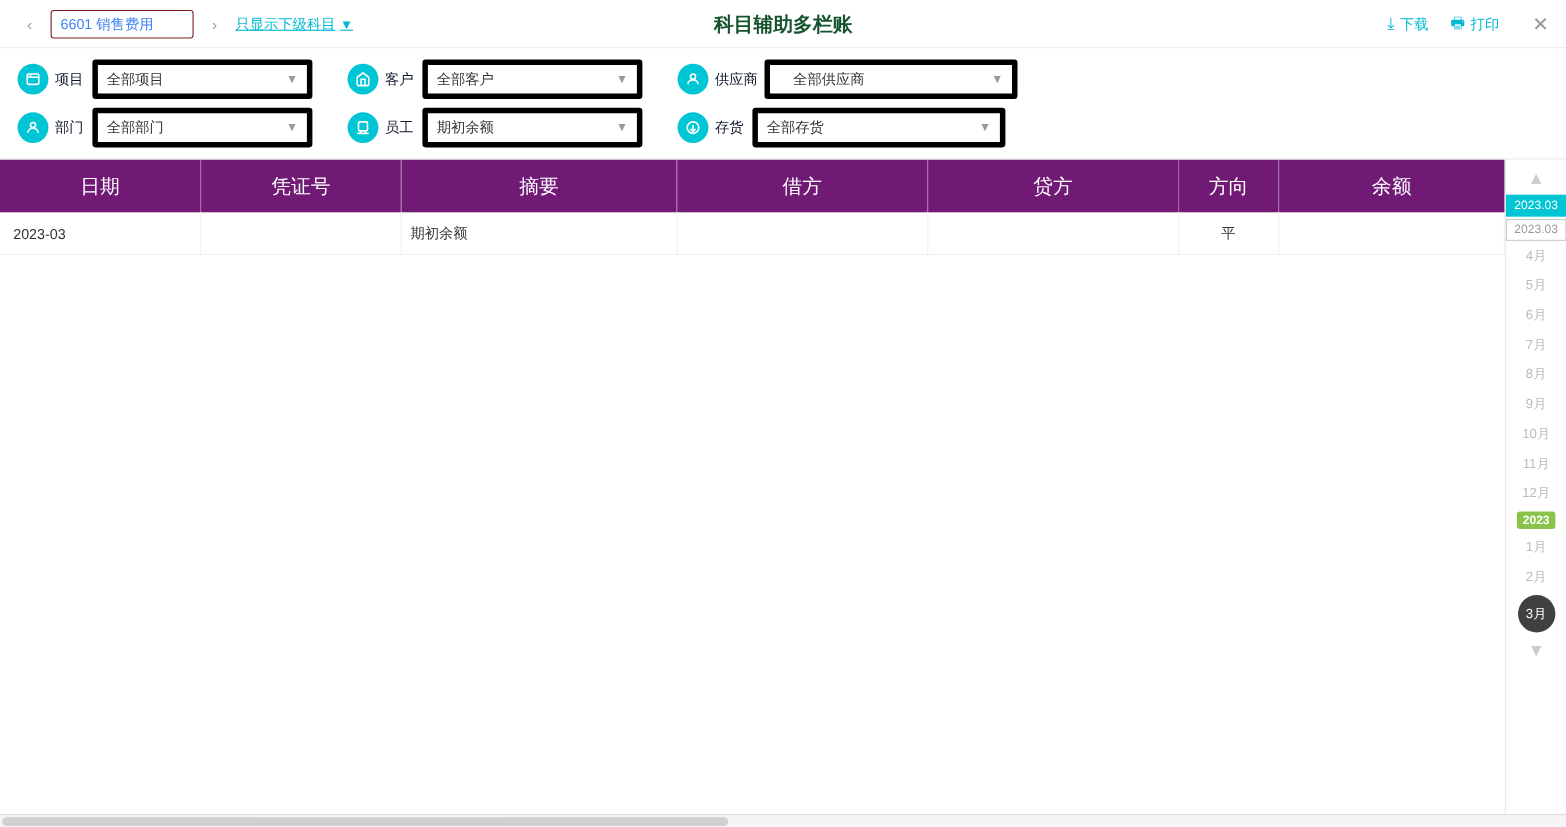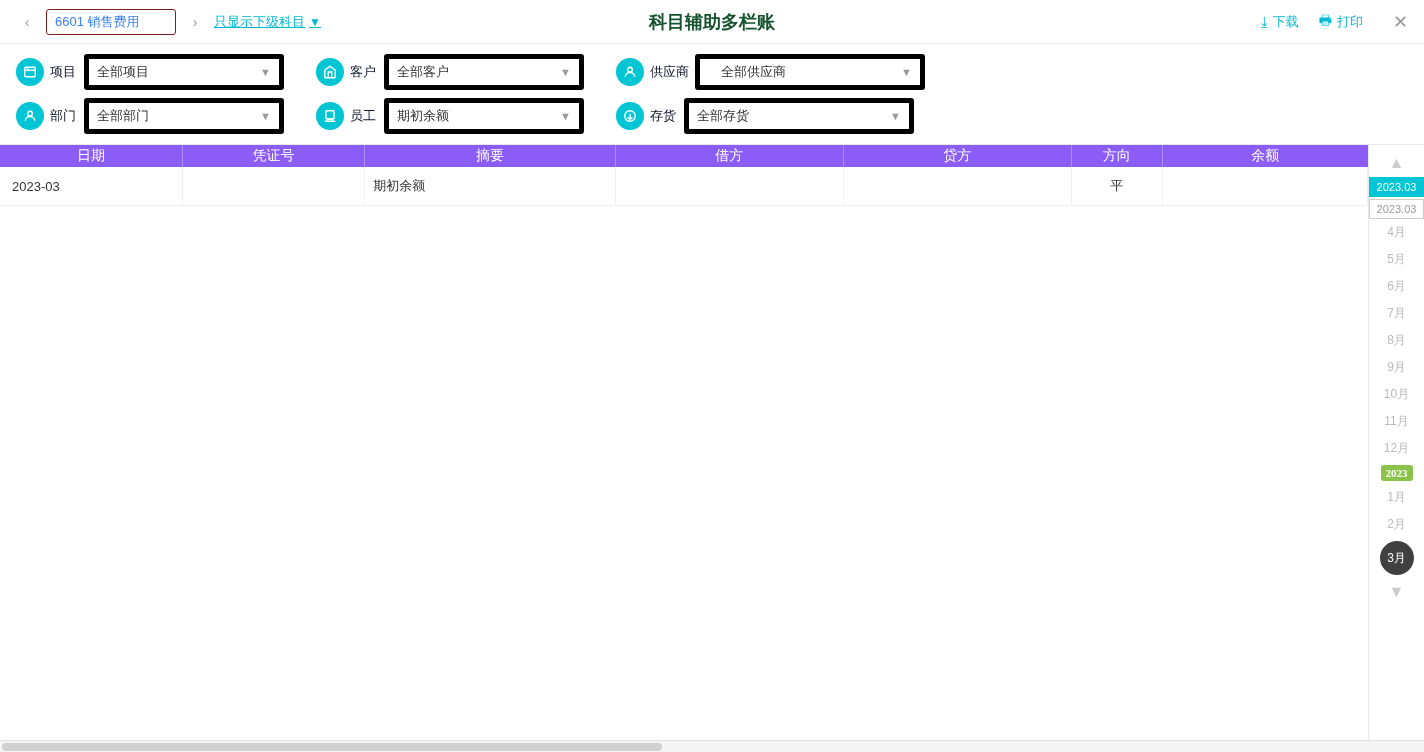--- a/index.html
+++ b/index.html
@@ -156,25 +156,25 @@
       flex: 1;
       overflow-x: auto;
       overflow-y: auto;
     }
     table {
       width: 100%;
       border-collapse: collapse;
       table-layout: fixed;
     }
     thead tr th {
-      background: #8b5cf6;
+      background: #701a75;
       color: #fff;
-      padding: 2px 8px;
+      padding: 12px 8px;
       text-align: center;
-      font-size: 14px;
+      font-size: 18px;
       font-weight: normal;
       border-right: 1px solid rgba(255,255,255,0.3);
     }
     thead tr th:last-child {
       border-right: none;
     }
     tbody tr td {
       padding: 10px 8px;
       text-align: center;
       border-bottom: 1px solid #f0f0f0;
@@ -415,21 +415,21 @@
       <div class="timeline-item">4月</div>
       <div class="timeline-item">5月</div>
       <div class="timeline-item">6月</div>
       <div class="timeline-item">7月</div>
       <div class="timeline-item">8月</div>
       <div class="timeline-item">9月</div>
       <div class="timeline-item">10月</div>
       <div class="timeline-item">11月</div>
       <div class="timeline-item">12月</div>
 
-      <div style="display:flex;justify-content:center;margin:3px 0;font-family:Liberation Serif, serif;">
+      <div style="display:flex;justify-content:center;margin:3px 0;">
         <span class="timeline-year-badge">2023</span>
       </div>
 
       <div class="timeline-item">1月</div>
       <div class="timeline-item">2月</div>
       <div style="display:flex;justify-content:center;margin:3px 0;">
         <div style="width:34px;height:34px;border-radius:50%;background:#404040;color:#fff;font-size:12px;display:flex;align-items:center;justify-content:center;cursor:pointer;">3月</div>
       </div>
 
       <div class="timeline-nav">▼</div>

